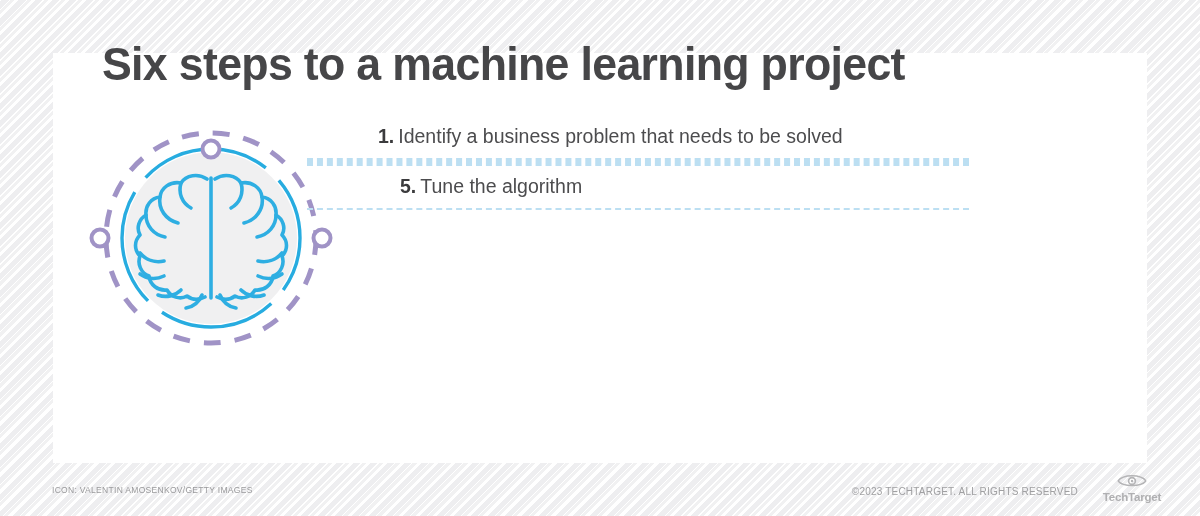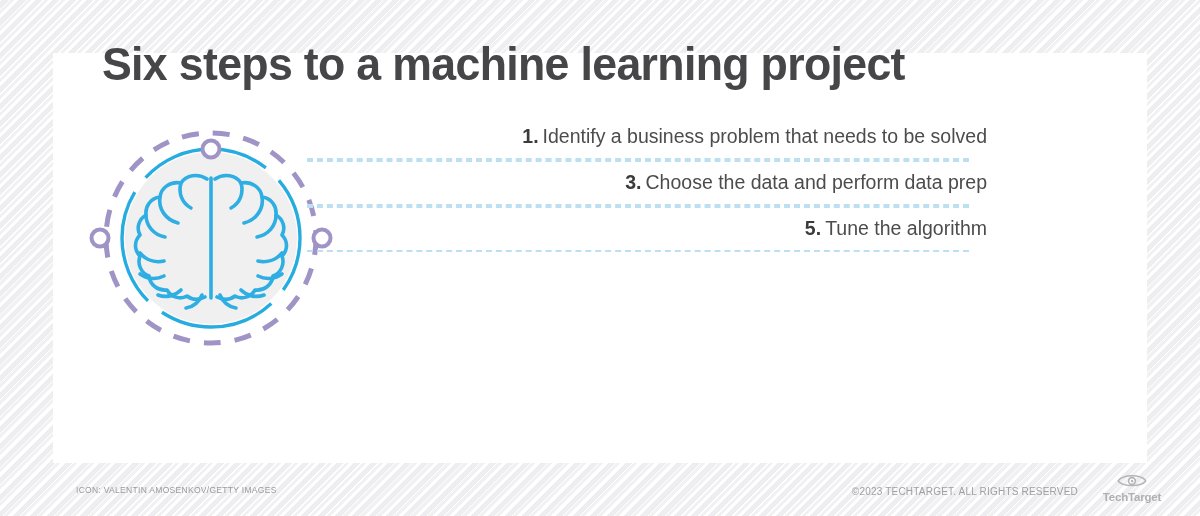--- a/index.html
+++ b/index.html
@@ -66,21 +66,20 @@
     position: absolute;
     left: 307px;
     top: 116px;
     width: 680px;
   }
   .step-row {
     position: relative;
     height: 42px;
     display: flex;
     align-items: center;
-    justify-content: flex-end;
   }
   .step-row .step-text {
     white-space: nowrap;
     font-size: 19.5px;
     color: #4c4c4e;
     line-height: 1;
   }
   .step-row .step-num {
     font-weight: bold;
     color: #3b3b3d;
@@ -104,21 +103,20 @@
   
   .footer-left {
     position: absolute;
     left: 52px;
     top: 485px;
     font-size: 8.5px;
     letter-spacing: 0.3px;
     color: #9a9a9c;
     text-transform: uppercase;
     white-space: nowrap;
-    margin-left: 24px;
   }
   .footer-right {
     position: absolute;
     right: 122px;
     top: 486px;
     font-size: 10px;
     letter-spacing: 0.2px;
     color: #a0a0a2;
     text-transform: uppercase;
     white-space: nowrap;
@@ -217,25 +215,20 @@
 
   <div class="step-row ind-0">
     <span class="step-text">
       <span class="step-num">1.</span><span>Identify a business problem that needs to be solved</span>
     </span>
   </div>
   <div class="sep"></div>
 
   <div class="sep"></div>
 
-  <div class="step-row ind-2">
-    <span class="step-text">
-      <span class="step-num">3.</span><span>Choose the data and perform data prep</span>
-    </span>
-  </div>
   <div class="sep"></div>
 
   <div class="sep"></div>
 
   <div class="step-row ind-4">
     <span class="step-text">
       <span class="step-num">5.</span><span>Tune the algorithm</span>
     </span>
   </div>
   <div class="sep"></div>

